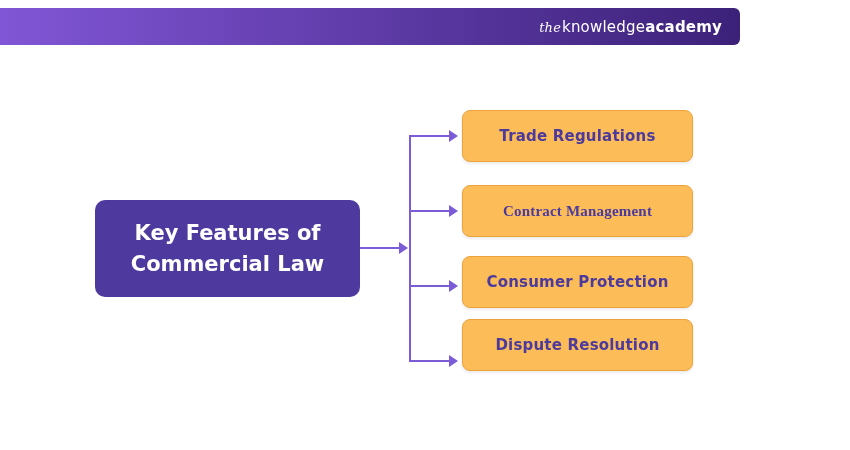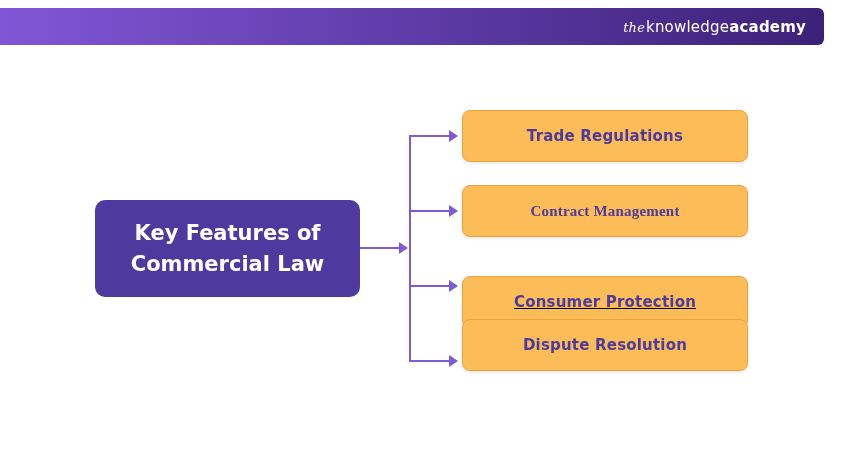--- a/index.html
+++ b/index.html
@@ -8,21 +8,21 @@
       position: relative;
       background: #ffffff;
       font-family: "DejaVu Sans", "Liberation Sans", sans-serif;
       overflow: hidden;
     }
 
     
     .banner {
       position: absolute;
       left: 0; top: 8px;
-      width: 824px; height: 37px;
+      width: 740px; height: 37px;
       background: linear-gradient(90deg, var(--banner-left, #8156d6) 0%, var(--banner-right, #3c2179) 100%);
       border-radius: 0 6px 6px 0;
       display: flex;
       align-items: center;
       justify-content: flex-end;
       padding-right: 18px;
     }
     .logo { color: var(--logo-text, #ffffff); font-size: 15px; letter-spacing: 0.2px; white-space: nowrap; }
     .logo-the { font-family: "DejaVu Serif", "Liberation Serif", serif; font-style: italic; font-size: 13px; margin-right: 1px; }
     .logo-knowledge { font-weight: normal; }
@@ -45,36 +45,36 @@
       color: var(--main-title-text, #ffffff);
       font-size: 21px;
       font-weight: bold;
       line-height: 1.45;
     }
 
     
     .feature-box {
       position: absolute;
       left: 462px;
-      width: 286px; height: 52px;
+      width: 231px; height: 52px;
       background: var(--feature-fill, #fcbd59);
       border: 1px solid var(--feature-border, #eda33c);
       border-radius: 8px;
       box-shadow: 0 2px 3px rgba(0,0,0,0.08);
       display: flex;
       align-items: center;
       justify-content: center;
     }
     .feature-label {
       color: var(--feature-text, #4c3a9c);
       font-size: 15px;
       font-weight: bold;
       letter-spacing: 0.2px;
     }
-    .f1 { top: 110px; } .f2 { top: 185px; font-family: Liberation Serif, serif; } .f3 { top: 276px; text-decoration: underline; } .f4 { top: 319px; }
+    .f1 { top: 110px; } .f2 { top: 185px; font-family: Liberation Serif, serif; } .f3 { top: 256px; } .f4 { top: 319px; }
 
     
     .connector { position: absolute; background: var(--connector, #7b5cd6); }
     .line-main { left: 360px; top: 247px; width: 40px; height: 2px; }
     .spine { left: 409px; top: 135px; width: 2px; height: 227px; }
     .branch { left: 410px; width: 39px; height: 2px; }
     .b1 { top: 135px; } .b2 { top: 210px; } .b3 { top: 285px; } .b4 { top: 360px; }
 
     .arrow-right {
       position: absolute;

